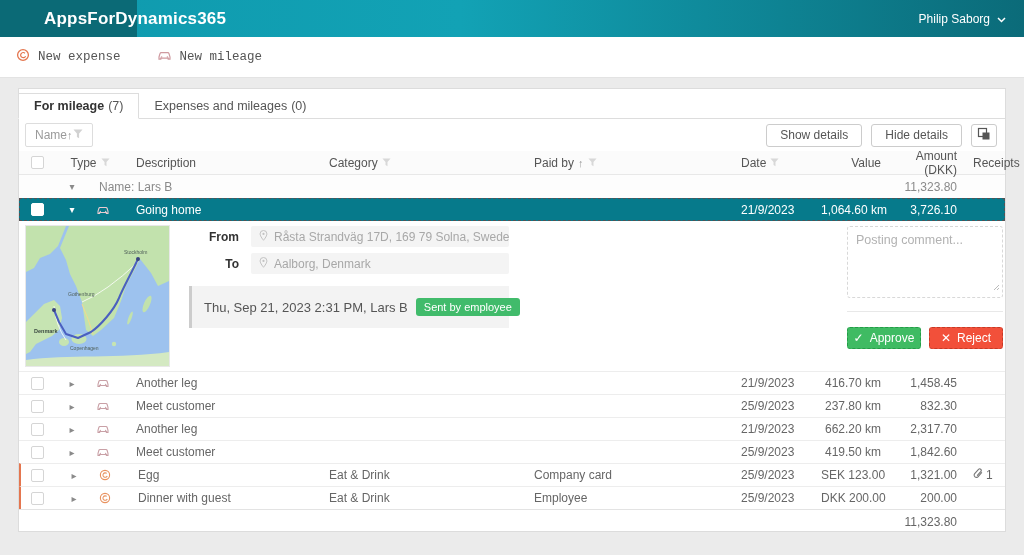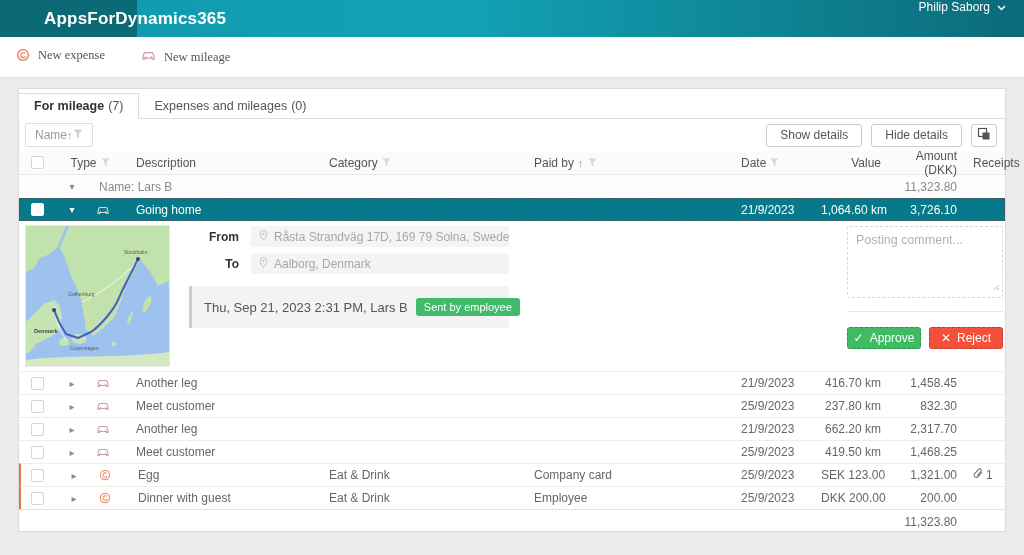--- a/index.html
+++ b/index.html
@@ -8,27 +8,27 @@
 
   
   .topbar{height:37px;display:flex;align-items:stretch;color:#fff;
           background:linear-gradient(90deg,#0f99ad 0%,#12a2b5 45%,#0b6b79 100%)}
   .brand{width:137px;background:#0b6a76;display:flex;align-items:center;padding-left:44px;
          font-size:17px;font-weight:700;letter-spacing:.2px;cursor:pointer}
   .nav-tab{position:relative;width:113px;background:#0d7484;display:flex;align-items:center;
            justify-content:center;gap:7px;font-size:12px;font-weight:700;cursor:pointer}
   .nav-tab .pointer{position:absolute;bottom:0;left:50%;transform:translateX(-50%);width:0;height:0;
            border-left:6px solid transparent;border-right:6px solid transparent;border-bottom:5px solid #fff}
-  .user{margin-left:auto;display:flex;align-items:flex-start;gap:7px;padding:0 18px;font-size:12px;cursor:pointer}
+  .user{margin-left:auto;display:flex;align-items:center;gap:7px;padding:0 18px;font-size:12px;cursor:pointer}
 
   
   .toolbar{height:41px;background:#fff;display:flex;align-items:center;gap:36px;padding-left:16px;
            border-bottom:1px solid #e3e3e3}
-  .tool-btn{display:flex;align-items:flex-start;gap:8px;font-size:12.5px;color:#555;background:none;
-            border:none;cursor:pointer;font-family:Liberation Serif, serif}
+  .tool-btn{display:flex;align-items:center;gap:8px;font-size:12.5px;color:#555;background:none;
+            border:none;cursor:pointer;font-family:Liberation Mono, monospace}
 
   
   .content{padding:10px 18px 0}
   .card{background:#fff;border:1px solid #dcdcdc;height:444px}
 
   .tabs{display:flex;padding-top:4px;border-bottom:1px solid #ddd;height:30px;align-items:flex-end}
   .tab{padding:0 15px;display:flex;align-items:center;font-size:12.5px;color:#555;height:26px;
        margin-bottom:-1px;cursor:pointer;white-space:nowrap}
   .tab.active{border:1px solid #ddd;border-bottom:1px solid #fff;background:#fff;font-weight:700;
        color:#333;margin-left:-1px}
@@ -402,21 +402,21 @@
               <path d="M2 7 L3 3.6 a1.3 1.3 0 0 1 1.2-.9 h6.6 a1.3 1.3 0 0 1 1.2.9 L13 7 v2.2 h-1.8 v-1 H3.8 v1 H2 Z" fill="none" stroke="#c9a0a6" stroke-width="1.2"></path>
               <circle cx="4.6" cy="7" r=".8" fill="#c9a0a6"></circle>
               <circle cx="10.4" cy="7" r=".8" fill="#c9a0a6"></circle>
             </svg>
           </div>
         <div class="col-desc">Meet customer</div>
         <div class="col-cat"></div>
         <div class="col-paid"></div>
         <div class="col-date">25/9/2023</div>
         <div class="col-value">419.50 km</div>
-        <div class="col-amount">1,468.25</div>
+        <div class="col-amount">1,842.60</div>
         <div class="col-receipts"></div>
       </div>
 
       <div class="row expense">
         <div class="col-check">
             <span class="cb"></span>
           </div>
         <div class="col-caret">▸</div>
         <div class="col-icon">
             <svg width="12" height="12" viewBox="0 0 14 14">

